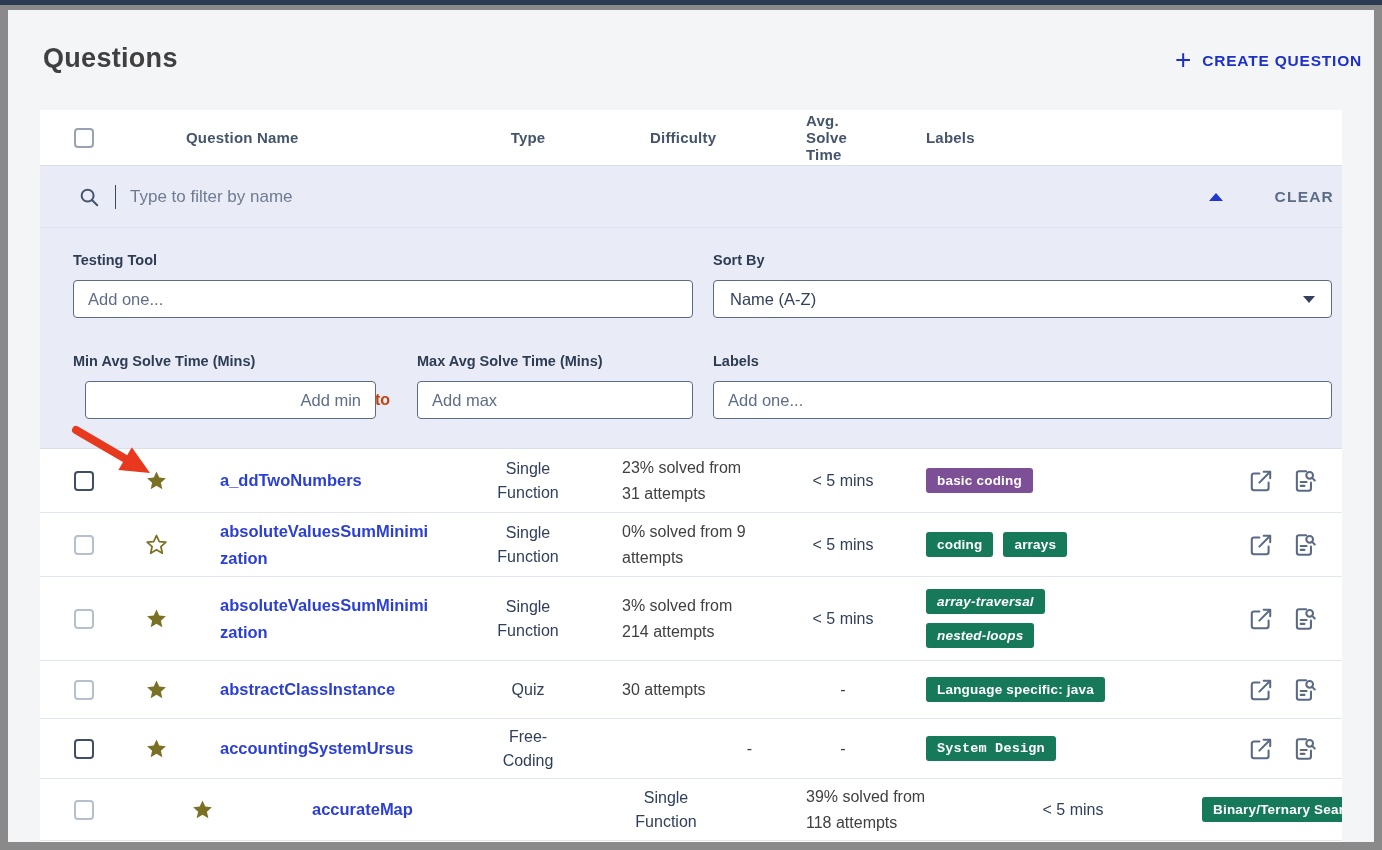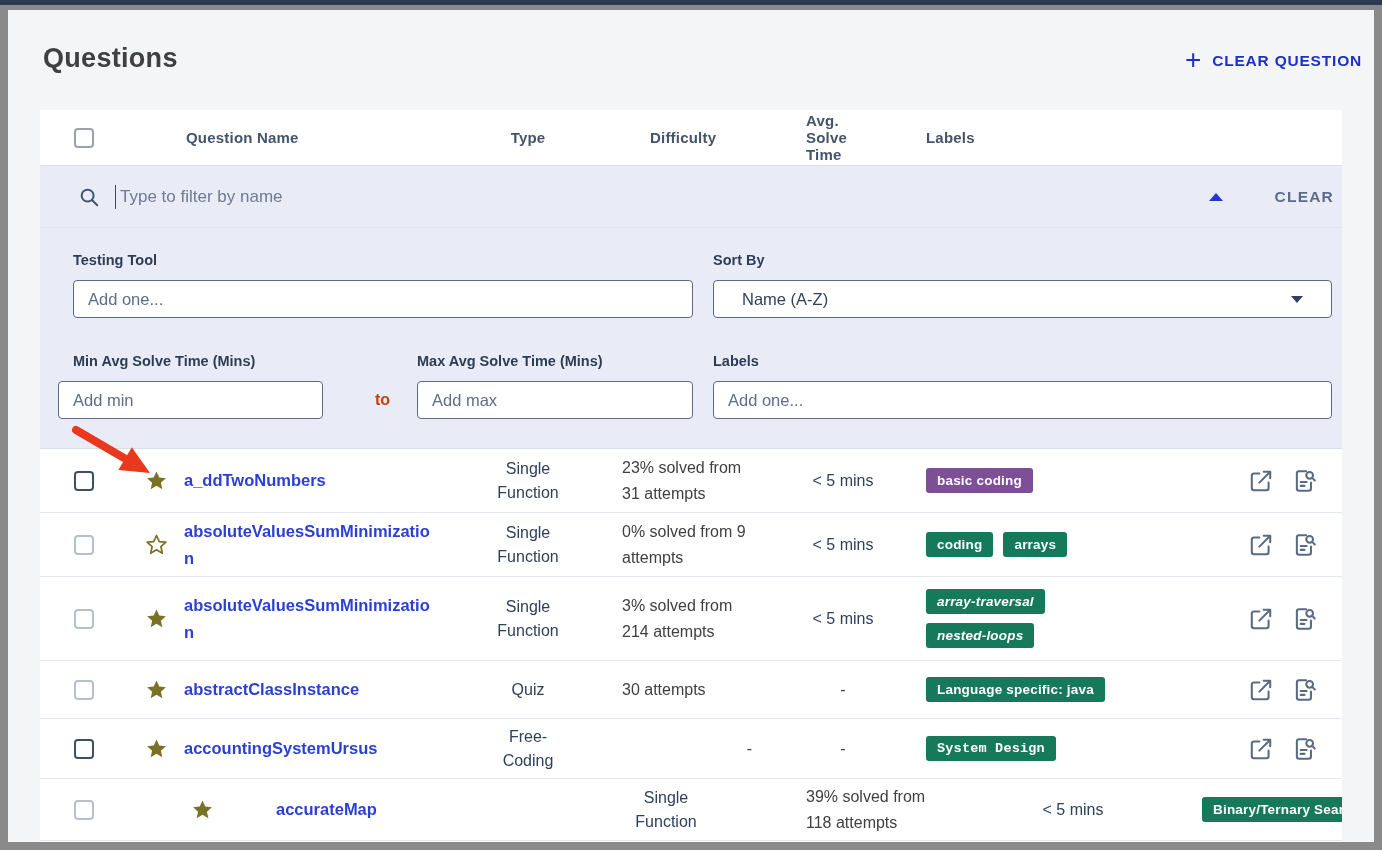--- a/index.html
+++ b/index.html
@@ -56,59 +56,59 @@
   .checkbox.dark { border-color:#3e4e66; }
 
   
   .search-row {
     height:62px; background:#e9ecf7; border-bottom:1px solid #dde1f0;
     display:flex; align-items:center; padding:0 6px 0 38px;
   }
   .search-glass { flex:none; display:block; }
   .caret-bar { width:1px; height:24px; background:#3a4a62; margin-left:15px; }
   .search-input {
-    flex:1; margin-left:2px; border:none; background:transparent; outline:none;
+    flex:1; margin-left:12px; border:none; background:transparent; outline:none;
     font-size:17px; color:#737373; font-family:"Liberation Sans", sans-serif;
   }
   .search-input::placeholder { color:#6e7b91; opacity:1; }
   .filter-toggle { display:flex; align-items:center; gap:10px; margin-right:52px; cursor:pointer; }
   .funnel-bar { height:3px; border-radius:2px; background:#2336cf; margin:3px 0; }
   .tri-up { width:0; height:0; border-left:7px solid transparent; border-right:7px solid transparent; border-bottom:8px solid #2336cf; }
   .clear-btn { color:#5c6c86; font-weight:800; font-size:15.5px; letter-spacing:1.2px; margin-right:2px; cursor:pointer; }
 
   
   .filter-panel { height:221px; background:#e9ecf7; position:relative; border-bottom:1px solid #d9dfe9; }
   .f-label { position:absolute; font-size:14.5px; font-weight:700; color:#2e3d54; }
   .f-input {
     position:absolute; height:38px; background:#fff; border:1px solid #5c6a82; border-radius:4px;
     font-size:16.5px; color:#49587a; padding:0 14px; outline:none;
     font-family:"Liberation Sans", sans-serif;
   }
   .f-input::placeholder { color:#5f6e86; opacity:1; }
   .f-select {
     position:absolute; height:38px; background:#fff; border:1px solid #5c6a82; border-radius:4px;
     display:flex; align-items:center; justify-content:space-between;
-    font-size:16.5px; color:#33425c; padding:0 28px; cursor:pointer;gap:36px;
+    font-size:16.5px; color:#33425c; padding:0 16px; cursor:pointer;gap:36px;
   }
   .sel-caret { width:0; height:0; border-left:6px solid transparent; border-right:6px solid transparent; border-top:7px solid #33425c; }
   .to-label { position:absolute; font-size:16px; font-weight:700; color:#c2410c; }
 
   
   .trow { border-bottom:1px solid #e2e6ef; }
   .trow:nth-child(1) { min-height:64px; }
   .trow:nth-child(2) { min-height:64px; }
   .trow:nth-child(3) { min-height:84px; }
   .trow:nth-child(4) { min-height:58px; }
   .trow:nth-child(5) { min-height:60px; }
   .trow:nth-child(6) { min-height:62px;gap:46px; }
 
   .c-star { display:flex; justify-content:center; cursor:pointer; }
   .qname {
     color:#2b3fd4; font-weight:700; font-size:16.5px; line-height:27px;
-    word-break:break-all; cursor:pointer; text-decoration:none; display:inline-block; padding-right:6px;
+    word-break:break-all; cursor:pointer; text-decoration:none; display:inline-block; padding-right:6px;margin-left:36px;
   }
   .c-type { text-align:center; padding:0 50px; color:#30405a; font-size:16px; line-height:24px; }
   .c-diff { color:#404040; font-size:16px; line-height:26px; padding-left:4px; }
   .c-diff .diff-inner { max-width:126px; display:inline-block; }
   .c-diff.dash { text-align:right; padding-right:36px; }
   .c-time { text-align:center; color:#30405a; font-size:16px; }
   .c-labels { padding-left:28px; display:flex; flex-wrap:wrap; gap:9px 10px; align-items:center; padding-top:6px; padding-bottom:6px; }
   .c-labels.stacked { flex-direction:column; align-items:flex-start;font-style:italic; }
   .badge {
     color:#fff; font-size:13.5px; font-weight:700; padding:5px 11px; border-radius:3px;
@@ -124,21 +124,21 @@
 <body>
 
 <div class="top-navy"></div>
 
 <div class="content">
 
   <div class="page-title">Questions</div>
 
   <div class="create-btn">
     <span class="create-plus">+</span>
-    <span>CLEAR QUESTION</span>
+    <span>CREATE QUESTION</span>
   </div>
 
   <div class="card">
 
     <div class="grid-row thead">
       <div>
           <span class="checkbox head"></span>
         </div>
       <div></div>
       <div class="th-name">Question Name</div>
@@ -173,21 +173,21 @@
       <div class="f-label" style="left:33px; top:24px">Testing Tool</div>
       <input class="f-input" style="left: 33px; top: 52px; width: 620px;" type="text" placeholder="Add one...">
 
       <div class="f-label" style="left:673px; top:24px">Sort By</div>
       <div class="f-select" style="left:673px; top:52px; width:619px">
         <span>Name (A-Z)</span>
         <span class="sel-caret"></span>
       </div>
 
       <div class="f-label" style="left:33px; top:125px">Min Avg Solve Time (Mins)</div>
-      <input class="f-input" style="left: 18px; top: 153px; width: 265px;" type="text" placeholder="Add min">
+      <input class="f-input" style="left: 45px; top: 153px; width: 291px; text-align: right;" type="text" placeholder="Add min">
 
       <div class="to-label" style="left:335px; top:163px">to</div>
 
       <div class="f-label" style="left:377px; top:125px">Max Avg Solve Time (Mins)</div>
       <input class="f-input" style="left: 377px; top: 153px; width: 276px;" type="text" placeholder="Add max">
 
       <div class="f-label" style="left:673px; top:125px">Labels</div>
       <input class="f-input" style="left: 673px; top: 153px; width: 619px;" type="text" placeholder="Add one...">
     </div>
 

